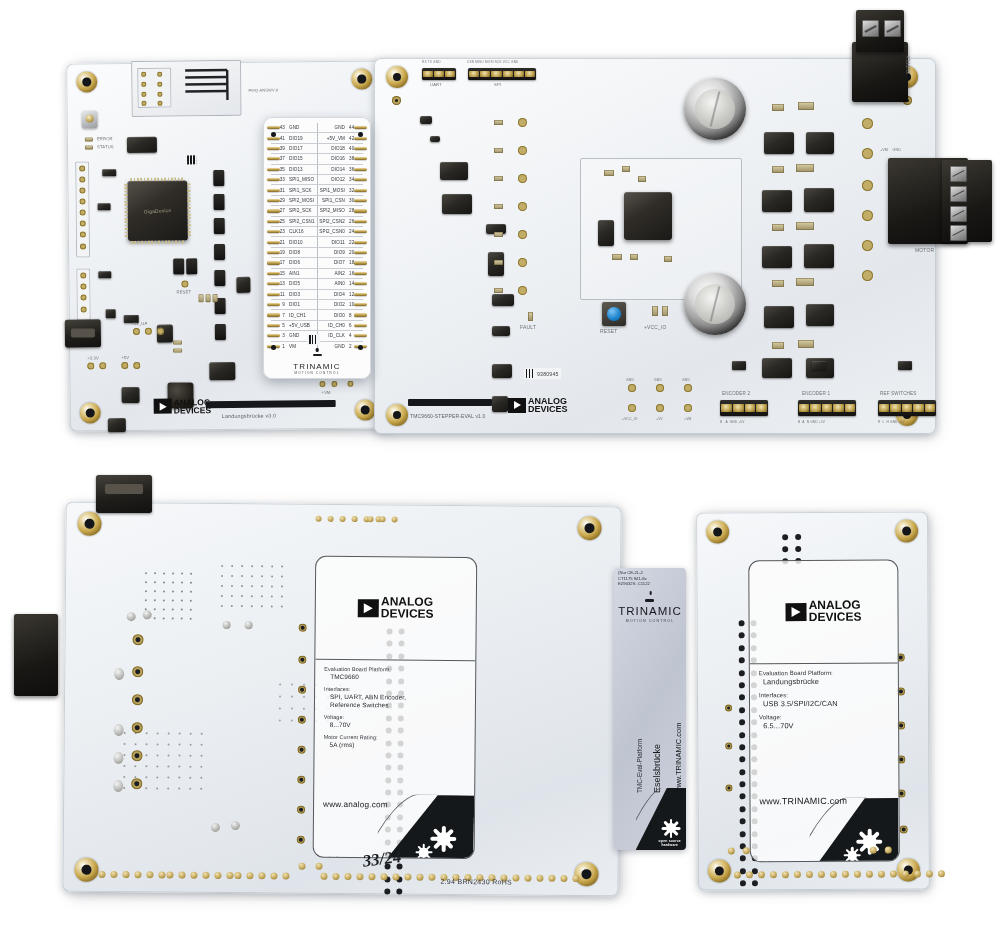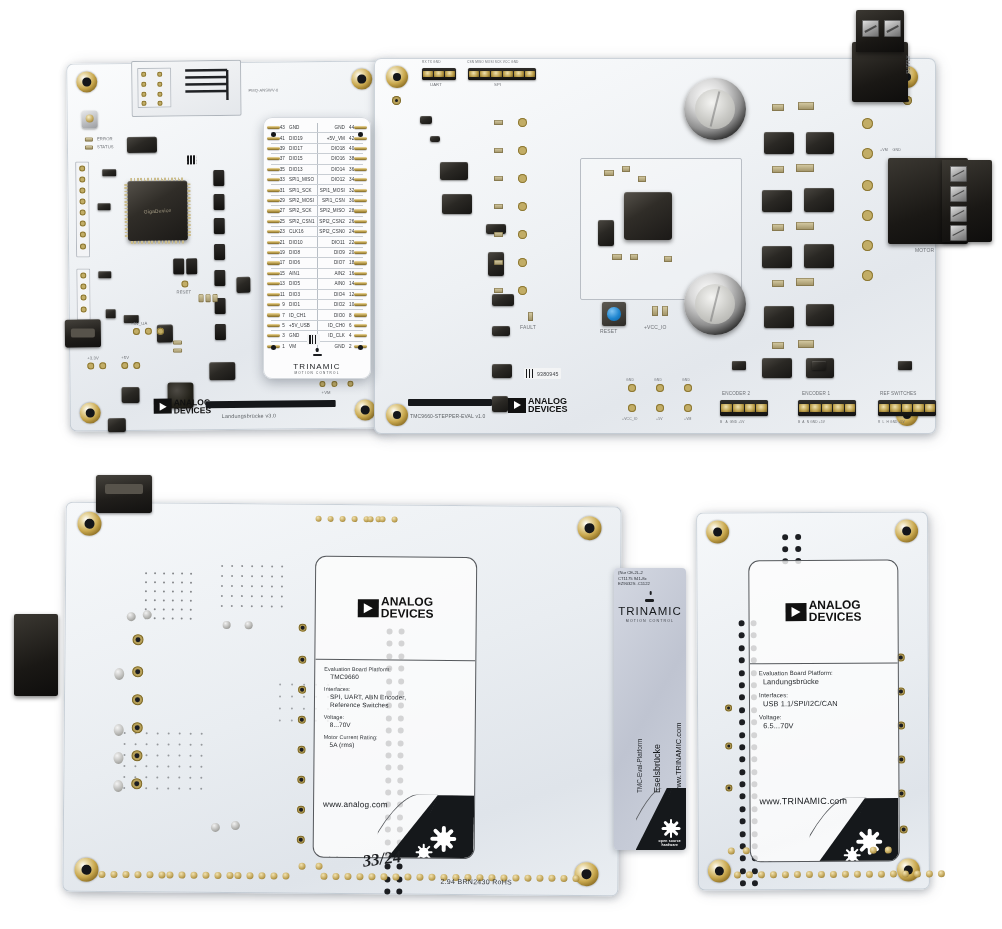--- a/index.html
+++ b/index.html
@@ -1241,21 +1241,21 @@
           <span class="txt" style="font-size:12px;">
             <span class="l1">ANALOG</span>
             <span class="l2">DEVICES</span>
           </span>
         </div>
       </div>
       <div class="body">
         <div class="ttl" style="font-size:6px;">Evaluation Board Platform:</div>
         <div class="val" style="font-size:7.4px;margin-left:4px;">Landungsbrücke</div>
         <div class="ttl" style="font-size:6px;">Interfaces:</div>
-        <div class="val" style="font-size:7.4px;margin-left:4px;">USB 1.1/SPI/I2C/CAN</div>
+        <div class="val" style="font-size:7.4px;margin-left:4px;">USB 3.5/SPI/I2C/CAN</div>
         <div class="ttl" style="font-size:6px;">Voltage:</div>
         <div class="val" style="font-size:7.4px;margin-left:4px;">6.5...70V</div>
         <div class="web" style="top:132px;font-size:9px;">www.TRINAMIC.com</div>
         <div class="ver">3.0</div>
         <div class="osh">
           <div class="fold"></div>
           <div class="curl"></div>
           <div class="gear">
             <div class="t" style="transform:rotate(0deg)"></div>
               <div class="t" style="transform:rotate(45deg)"></div>

